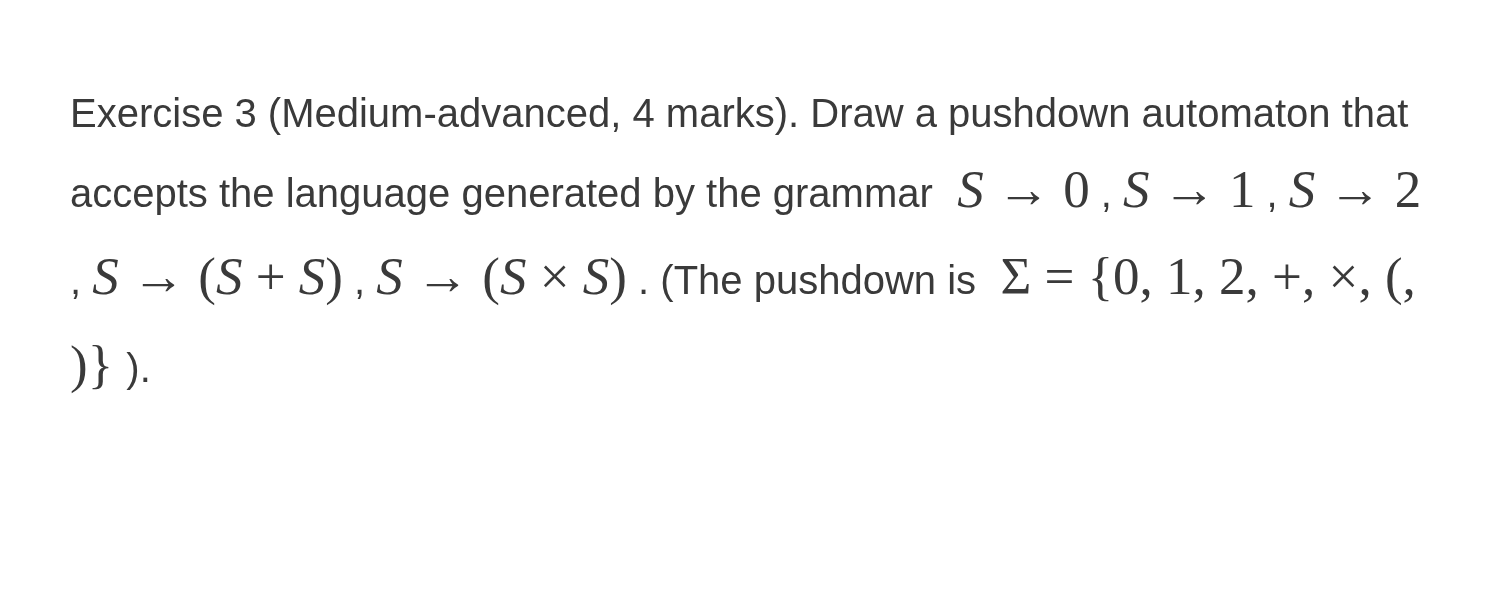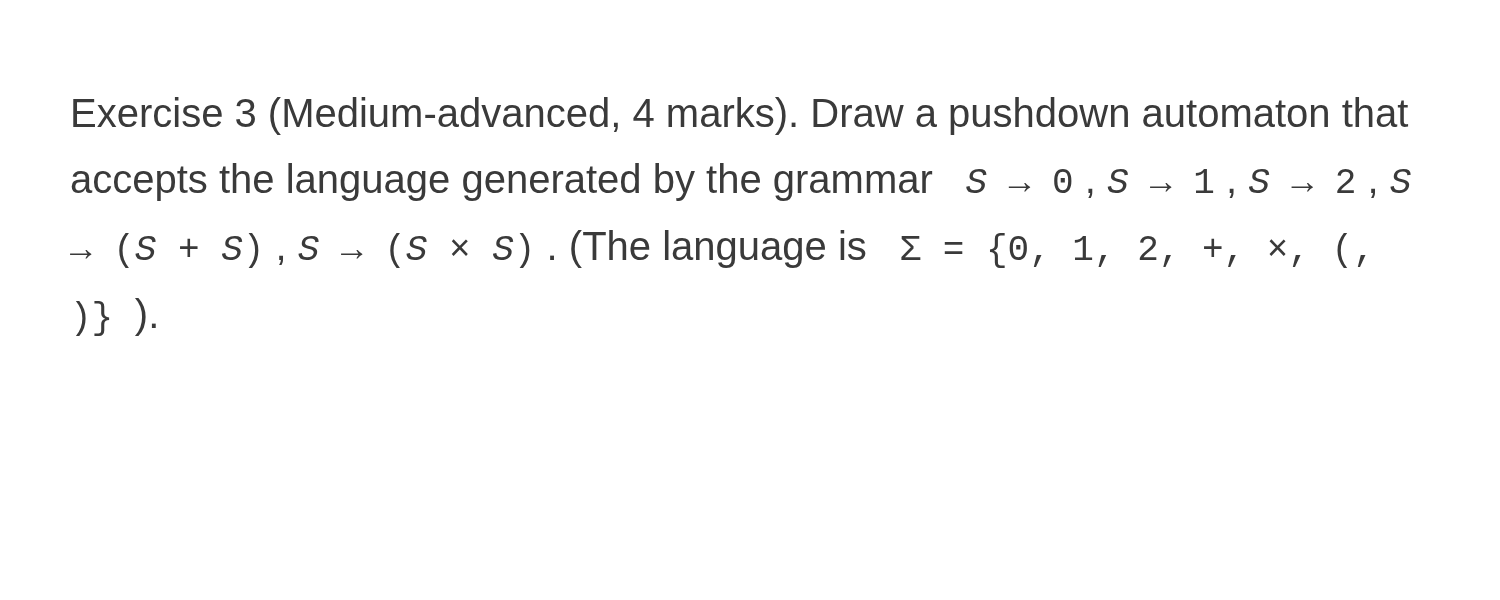--- a/index.html
+++ b/index.html
@@ -14,33 +14,33 @@
       font-family: Arial, Helvetica, sans-serif;
       padding: 80px 70px 50px 70px;
       color: #3a3a3a;
       font-size: 40px;
       line-height: 1.65;
     }
     .content {
       max-width: 1360px;
     }
     .math {
-      font-family: Liberation Mono, monospace;
-      font-size: 36px;
+      font-family: Liberation Serif, serif;
+      font-size: 53px;
     }
     .italic {
       font-style: italic;
     }
   </style>
 </head>
 <body>
 
 <div class="content">
   <span>Exercise 3 (Medium-advanced, 4 marks).</span>
   <span>Draw a pushdown automaton that accepts the language generated by the grammar</span>
   <span class="math">&nbsp;<span class="italic">S</span> → 0</span><span> , </span>
   <span class="math"><span class="italic">S</span> → 1</span><span> , </span>
   <span class="math"><span class="italic">S</span> → 2</span><span> , </span>
   <span class="math"><span class="italic">S</span> → (<span class="italic">S</span> + <span class="italic">S</span>)</span><span> , </span>
   <span class="math"><span class="italic">S</span> → (<span class="italic">S</span> × <span class="italic">S</span>)</span><span> . </span>
-  <span>(The language is</span>
+  <span>(The pushdown is</span>
   <span class="math">&nbsp;Σ = {0, 1, 2, +, ×, (, )}&nbsp;</span><span>).</span>
 </div>
 
 </body></html>

